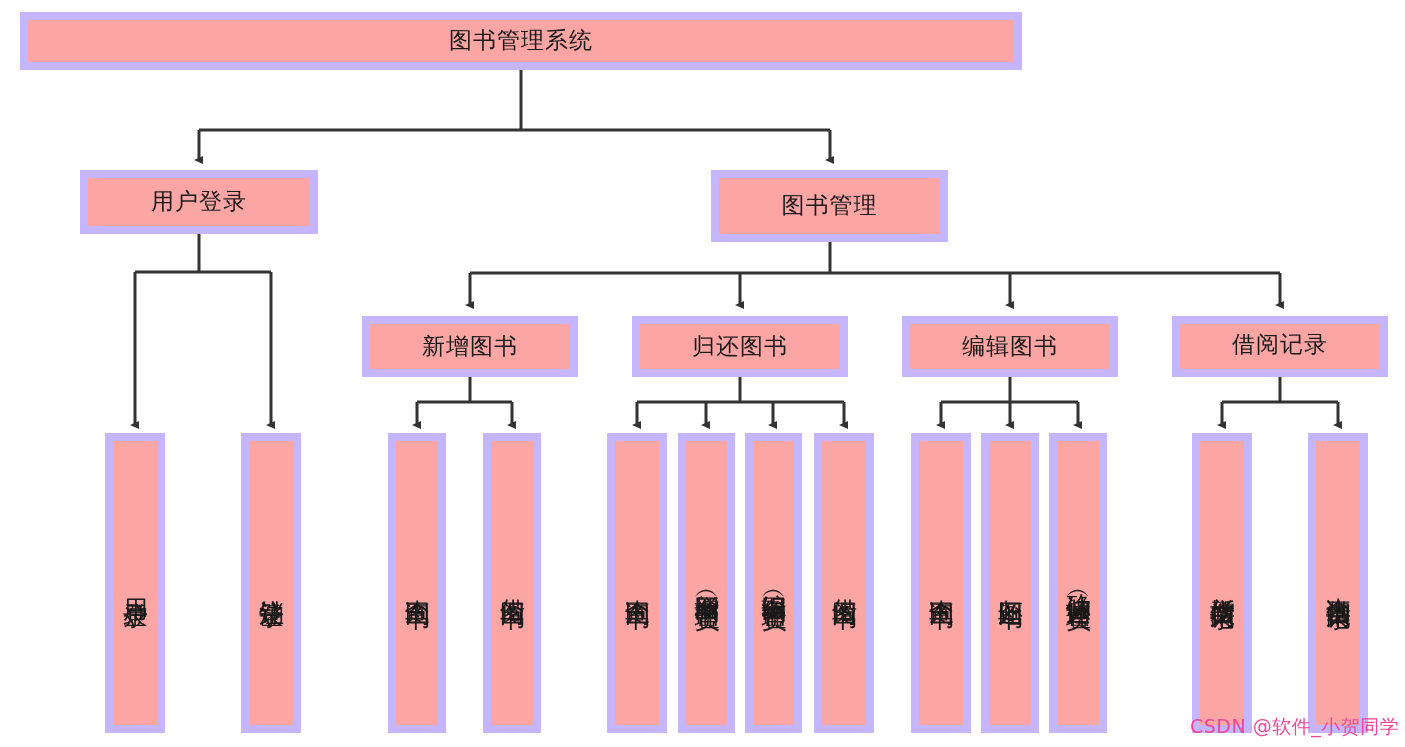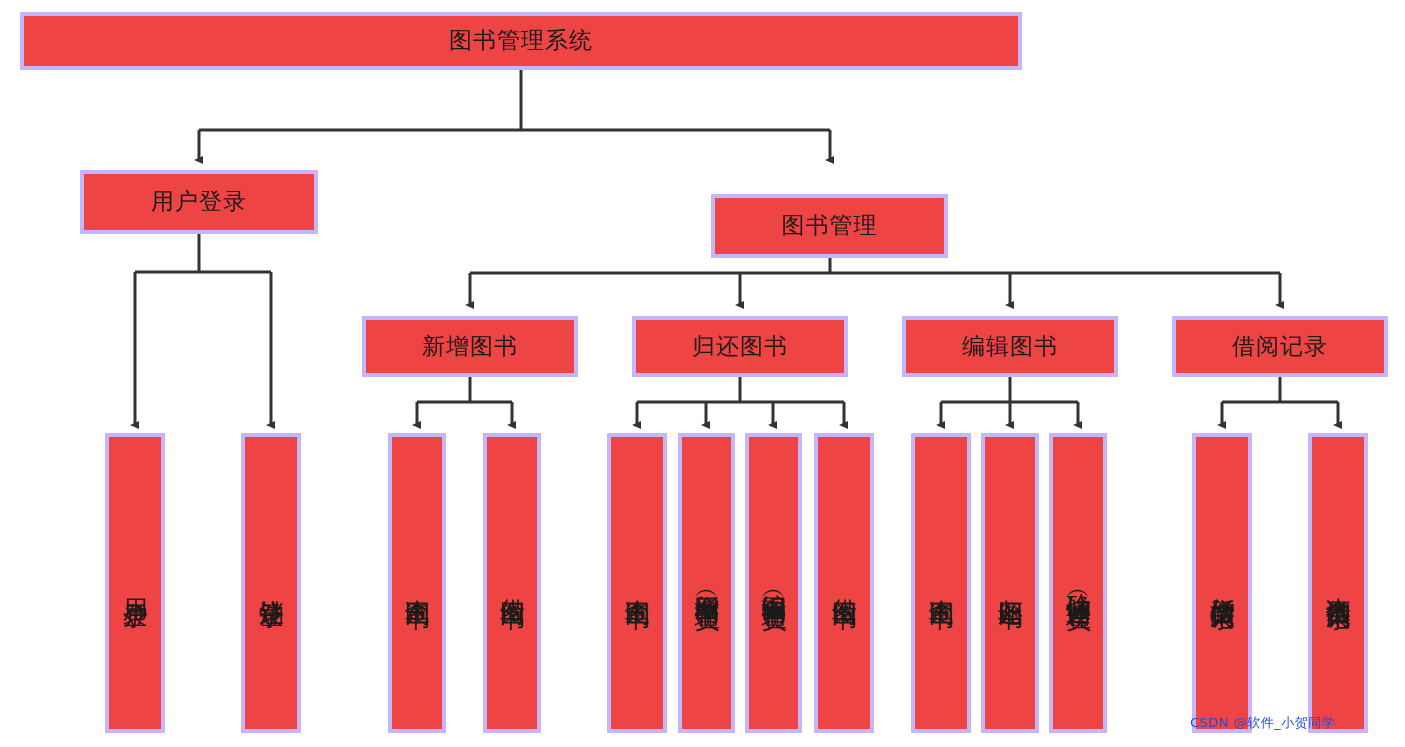--- a/index.html
+++ b/index.html
@@ -22,22 +22,22 @@
     position: absolute;
     left: 0;
     top: 0;
     width: 1405px;
     height: 747px;
     pointer-events: none;
   }
   .node {
     position: absolute;
     box-sizing: border-box;
-    background: #ef4444;
-    border: 4px solid #c4b5fd;
+    background: #fca5a5;
+    border: 8px solid #c4b5fd;
     display: flex;
     align-items: center;
     justify-content: center;
     color: #1a1a1a;
   }
   .node.horiz {
     font-size: 23px;
     letter-spacing: 1px;
     line-height: 1.1;
   }
@@ -49,22 +49,22 @@
     writing-mode: vertical-rl;
     text-orientation: upright;
     font-size: 25px;
     line-height: 1.12;
     letter-spacing: 2px;
     white-space: nowrap;
     display: block;
   }
   .watermark {
     position: absolute;
-    font-size: 13px;
-    color: #1d4ed8;
+    font-size: 19px;
+    color: #ec4899;
     white-space: nowrap;
     letter-spacing: 0.5px;
     font-family: "DejaVu Sans", "Liberation Sans", sans-serif;
   }
 </style>
 </head>
 <body>
 
 <div id="diagram-root">
 
@@ -115,29 +115,29 @@
       <path d="M1222,402 L1338,402"></path>
       <path d="M1222,402 L1222,425" marker-end="url(#arrow)"></path>
       <path d="M1338,402 L1338,425" marker-end="url(#arrow)"></path>
     </g>
   </svg>
 
   <div class="node horiz" style="left:20px; top:12px; width:1002px; height:58px;">图书管理系统</div>
 
   <div class="node horiz" style="left:80px; top:170px; width:238px; height:64px;">用户登录</div>
 
-  <div class="node horiz" style="left:711px; top:170px; width:237px; height:64px;margin-top:24px;">图书管理</div>
+  <div class="node horiz" style="left:711px; top:170px; width:237px; height:72px;">图书管理</div>
 
   <div class="node horiz" style="left:362px; top:316px; width:216px; height:61px;">新增图书</div>
 
   <div class="node horiz" style="left:632px; top:316px; width:216px; height:61px;">归还图书</div>
 
   <div class="node horiz" style="left:902px; top:316px; width:216px; height:61px;">编辑图书</div>
 
-  <div class="node horiz" style="left:1172px; top:316px; width:216px; height:61px;">借阅记录</div>
+  <div class="node horiz" style="left:1172px; top:316px; width:216px; height:61px;font-family:Liberation Mono, monospace;">借阅记录</div>
 
   <div class="node vert" style="left:105px; top:433px; width:60px; height:300px;">
     <span class="vlabel">用户登录</span>
   </div>
   <div class="node vert" style="left:241px; top:433px; width:60px; height:300px;">
     <span class="vlabel">注销登录</span>
   </div>
 
   <div class="node vert" style="left:388px; top:433px; width:58px; height:300px;">
     <span class="vlabel">查询图书</span>

